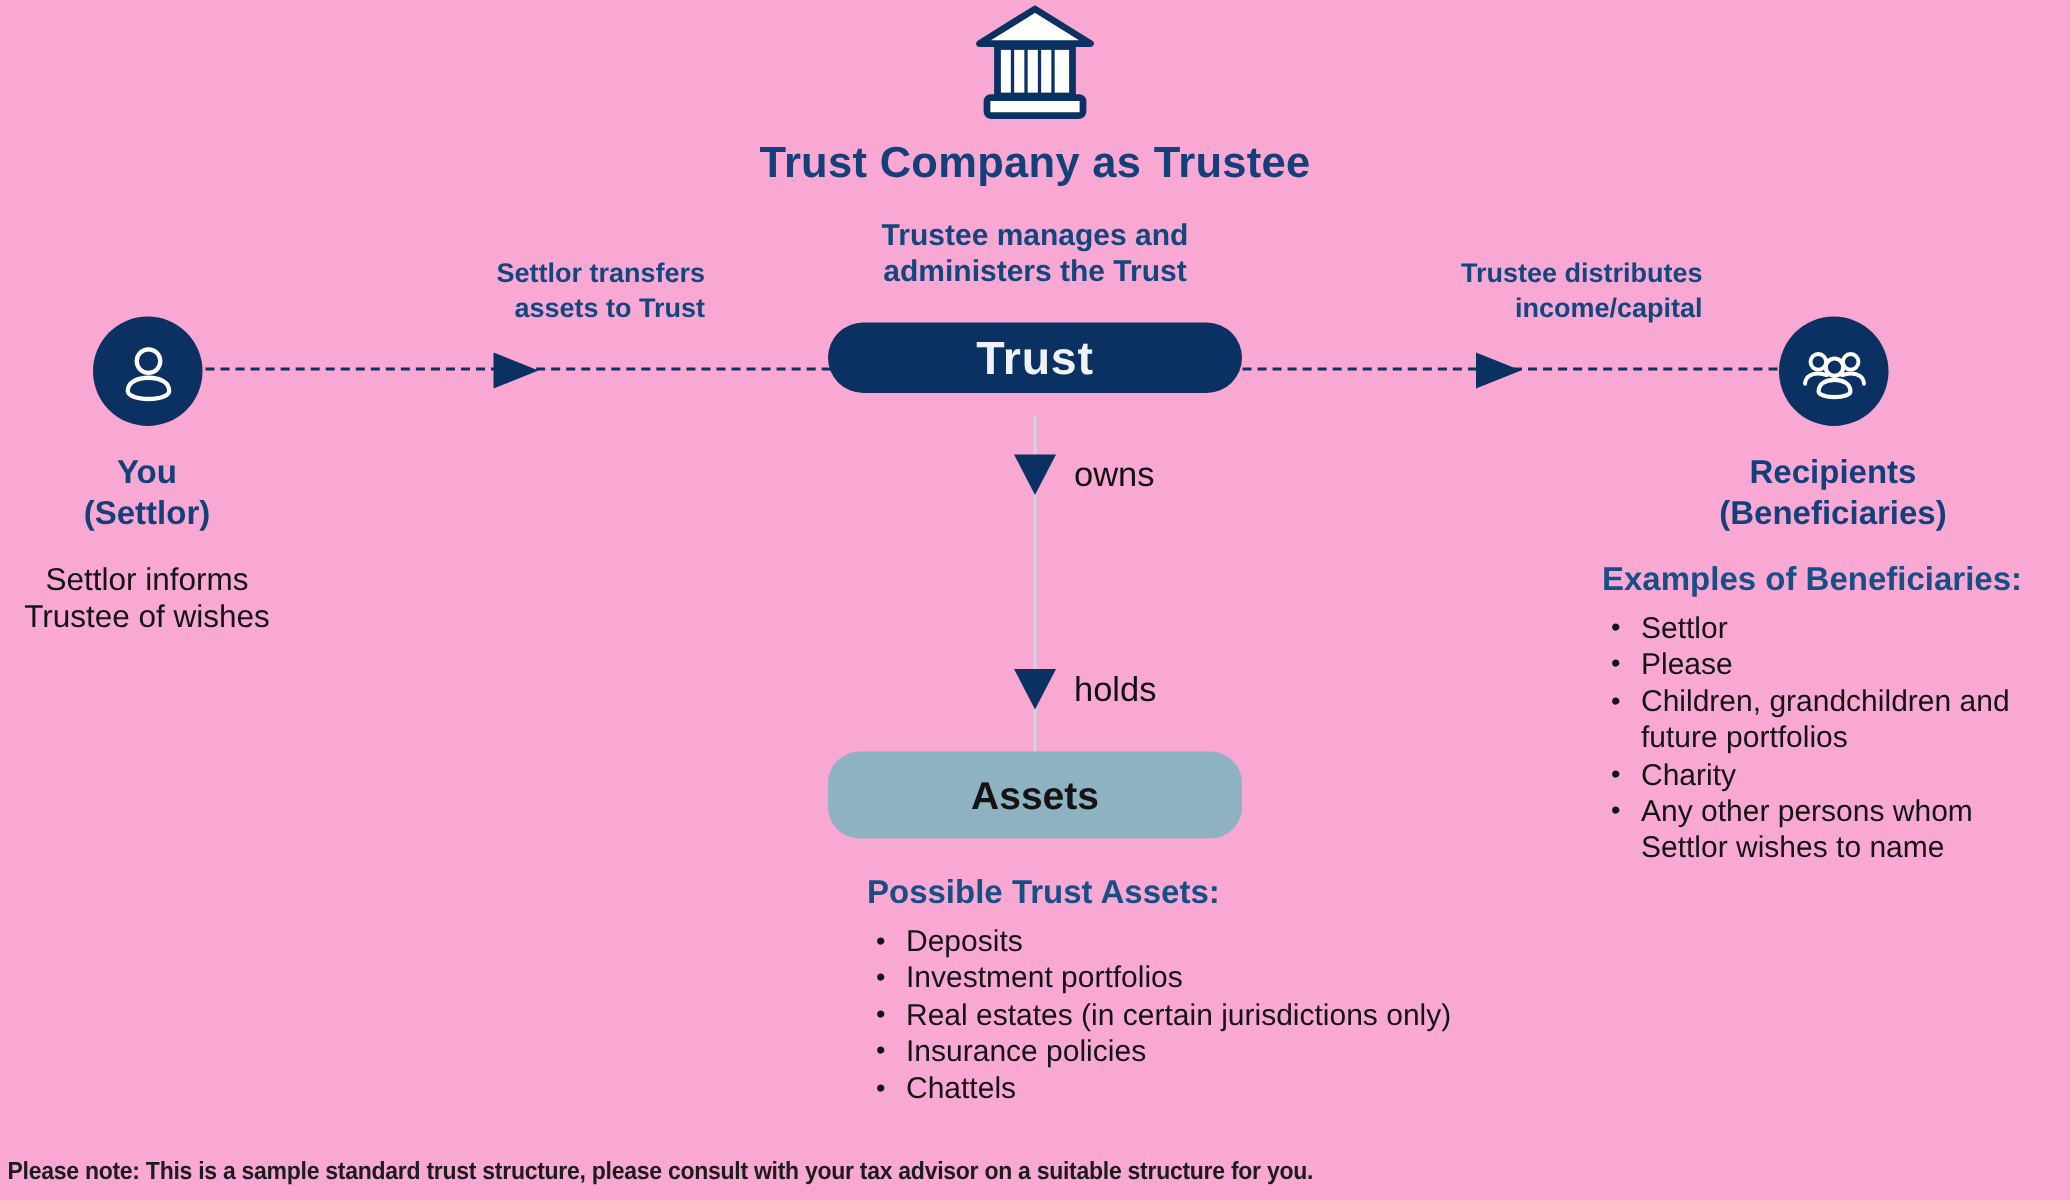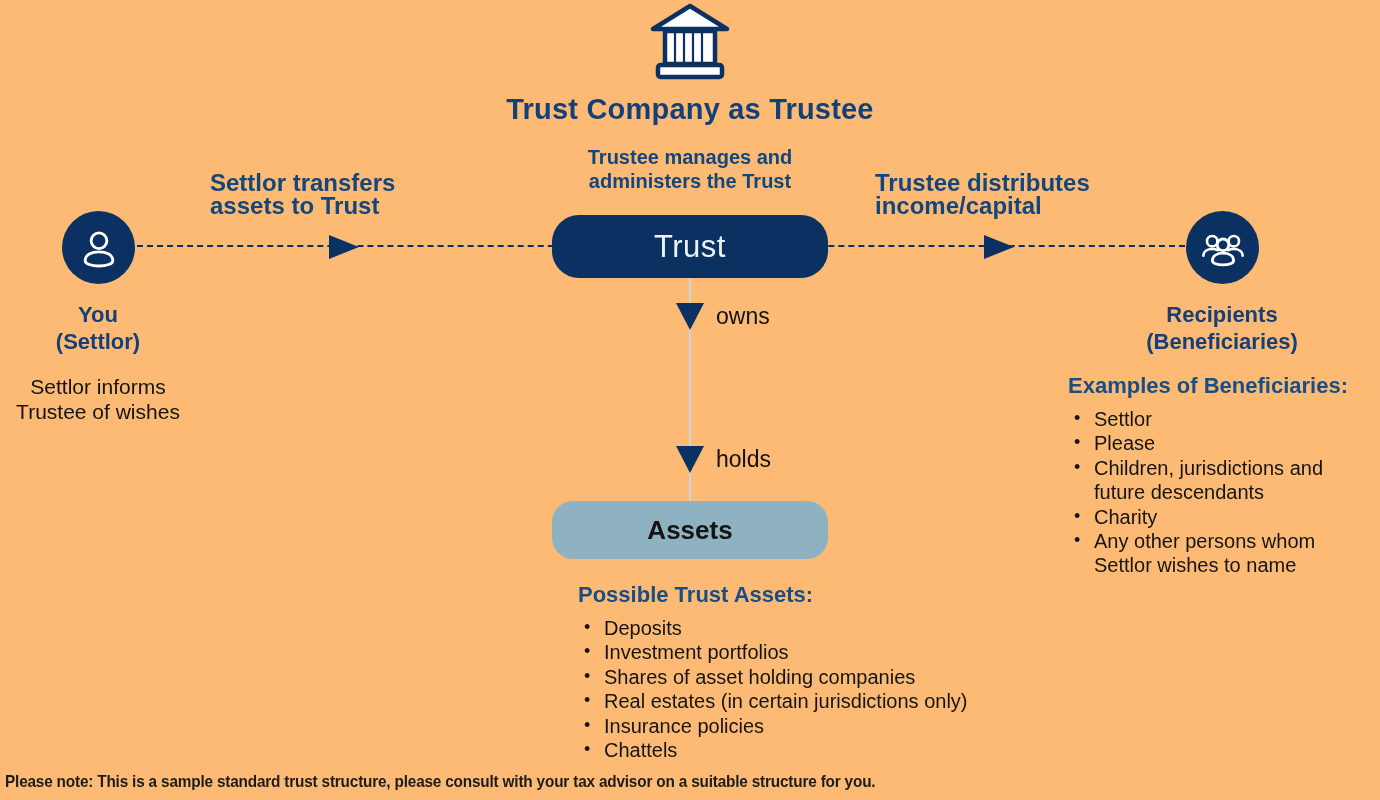--- a/index.html
+++ b/index.html
@@ -8,40 +8,40 @@
     --label-navy:#12477e;
     --heading-blue:#174f85;
     --light-blue:#8fb2c3;
     --line-gray:#c9d7e2;
     --ink:#141414;
     --box-text-light:#eef2f6;
   }
   *{margin:0;padding:0;box-sizing:border-box;}
   html,body{background:#ffffff;}
   body{font-family:"Liberation Sans","DejaVu Sans",sans-serif;}
-  .canvas{position:relative;width:1380px;height:800px;background:#fdba74;overflow:hidden;}
+  .canvas{position:relative;width:1380px;height:800px;background:#f9a8d4;overflow:hidden;}
 
   
   .bank-icon{position:absolute;left:648px;top:2px;width:84px;height:84px;}
   .title{position:absolute;left:340px;top:93px;width:700px;text-align:center;
          font-size:29px;font-weight:bold;color:var(--title-navy);letter-spacing:0.2px;}
   .subtitle{position:absolute;left:490px;top:145px;width:400px;text-align:center;
             font-size:20px;font-weight:bold;color:var(--label-navy);line-height:24px;}
 
   
   .dash-line{position:absolute;left:137px;top:245px;width:1048px;height:0;
              border-top:2px dashed var(--navy);z-index:1;}
   .h-arrow{position:absolute;top:235px;width:0;height:0;z-index:2;
            border-top:12px solid transparent;border-bottom:12px solid transparent;
            border-left:30px solid var(--navy);}
   .h-arrow.left{left:329px;}
   .h-arrow.right{left:984px;}
 
-  .flow-label{position:absolute;top:171px;width:260px;text-align:left;
-              font-size:24px;font-weight:bold;color:var(--label-navy);line-height:23px;}
+  .flow-label{position:absolute;top:171px;width:260px;text-align:right;
+              font-size:18px;font-weight:bold;color:var(--label-navy);line-height:23px;}
   .flow-label.left{left:210px;}
   .flow-label.right{left:875px;}
 
   .circle{position:absolute;top:211px;width:73px;height:73px;border-radius:50%;
           background:var(--navy);z-index:2;display:flex;align-items:center;justify-content:center;}
   .circle.settlor{left:62px;}
   .circle.recipients{left:1186px;}
   .circle svg{display:block;}
 
   .party-name{position:absolute;width:240px;text-align:center;color:var(--title-navy);
@@ -52,22 +52,22 @@
   .party-name.recipients{left:1102px;top:301px;}
 
   .settlor-note{position:absolute;left:-22px;top:374px;width:240px;text-align:center;
                 color:var(--ink);font-size:21px;line-height:25px;}
 
   
   .v-line{position:absolute;left:689px;top:277px;width:2px;height:230px;
           background:var(--line-gray);z-index:1;}
   .node{position:absolute;left:552px;width:276px;display:flex;align-items:center;
         justify-content:center;z-index:3;}
-  .node.trust{top:215px;height:63px;background:var(--navy);border-radius:27px;
-              color:var(--box-text-light);font-size:31px;font-weight:400;letter-spacing:0.5px;}
+  .node.trust{top:215px;height:47px;background:var(--navy);border-radius:27px;
+              color:var(--box-text-light);font-size:31px;font-weight:700;letter-spacing:0.5px;}
   .node.holding{top:357px;height:61px;background:var(--light-blue);border-radius:21px;
                 color:var(--ink);font-size:26px;font-weight:600;}
   .node.assets{top:501px;height:58px;background:var(--light-blue);border-radius:21px;
                color:var(--ink);font-size:26px;font-weight:600;}
 
   .v-arrow{position:absolute;left:676px;width:0;height:0;z-index:2;
            border-left:14px solid transparent;border-right:14px solid transparent;
            border-top:27px solid var(--navy);}
   .v-arrow.owns{top:303px;}
   .v-arrow.holds{top:446px;}
@@ -167,33 +167,32 @@
   <div class="v-arrow holds"></div>
   <div class="edge-label holds">holds</div>
 
   <div class="node assets">Assets</div>
 
   <div class="assets-block">
     <div class="list-heading">Possible Trust Assets:</div>
     <ul class="plain">
       <li>Deposits</li>
       <li>Investment portfolios</li>
-      <li>Shares of asset holding companies</li>
       <li>Real estates (in certain jurisdictions only)</li>
       <li>Insurance policies</li>
       <li>Chattels</li>
     </ul>
   </div>
 
   <div class="benef-block">
     <div class="list-heading">Examples of Beneficiaries:</div>
     <ul class="plain">
       <li>Settlor</li>
       <li>Please</li>
-      <li>Children, jurisdictions and future descendants</li>
+      <li>Children, grandchildren and future portfolios</li>
       <li>Charity</li>
       <li>Any other persons whom Settlor wishes to name</li>
     </ul>
   </div>
 
   <div class="footnote">Please note: This is a sample standard trust structure, please consult with your tax advisor on a suitable structure for you.</div>
 
 </div>
 
 </body></html>

